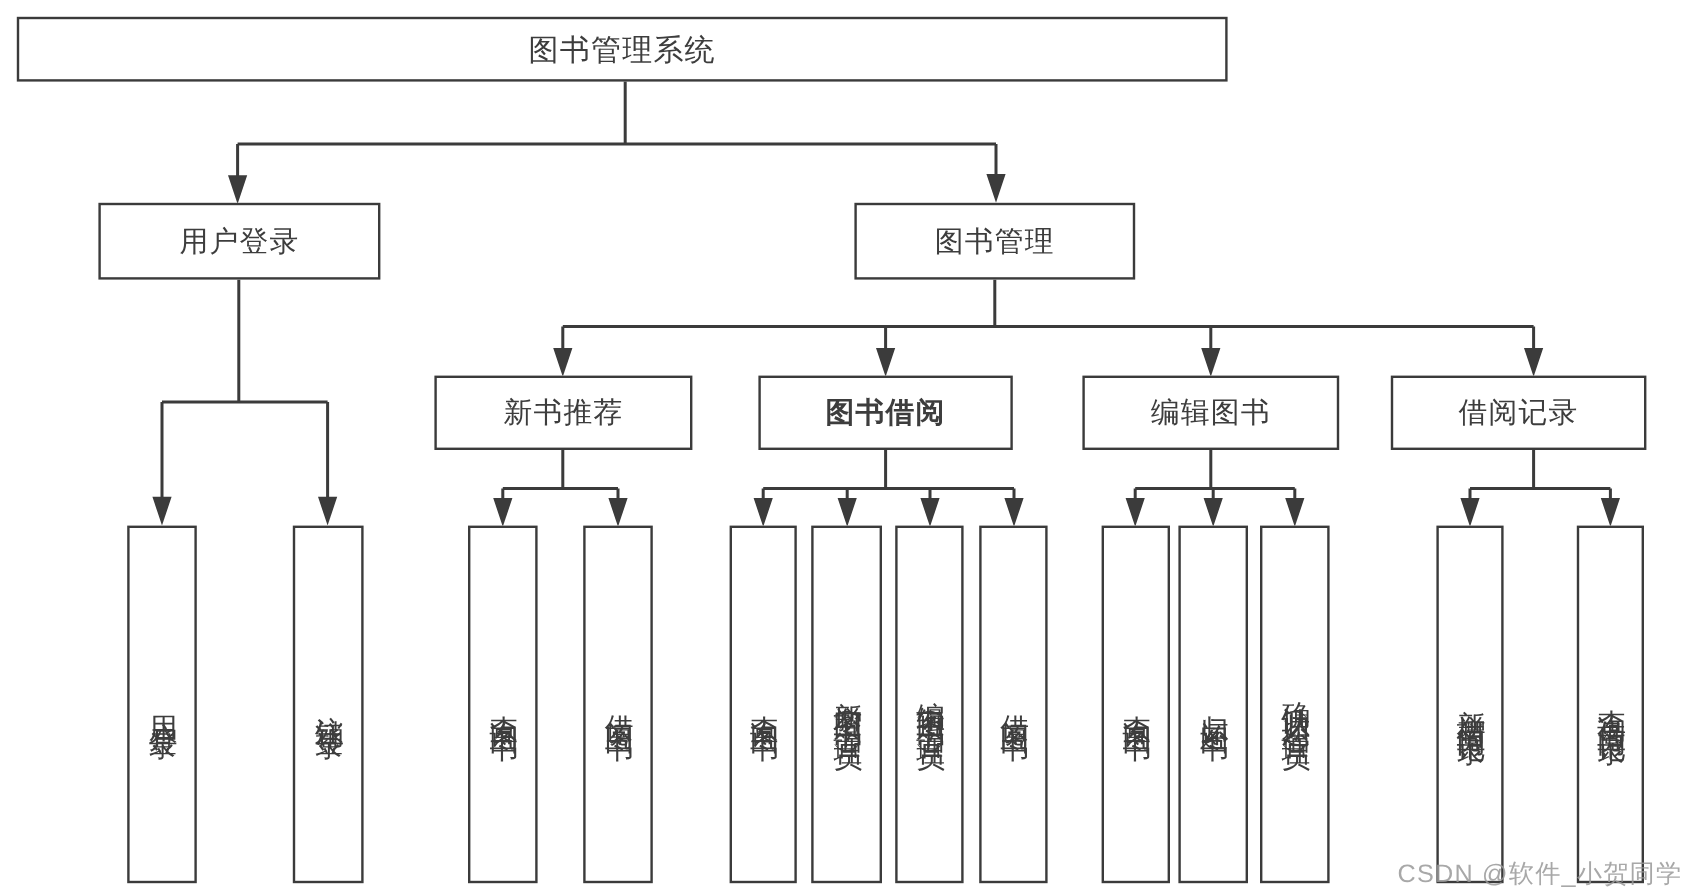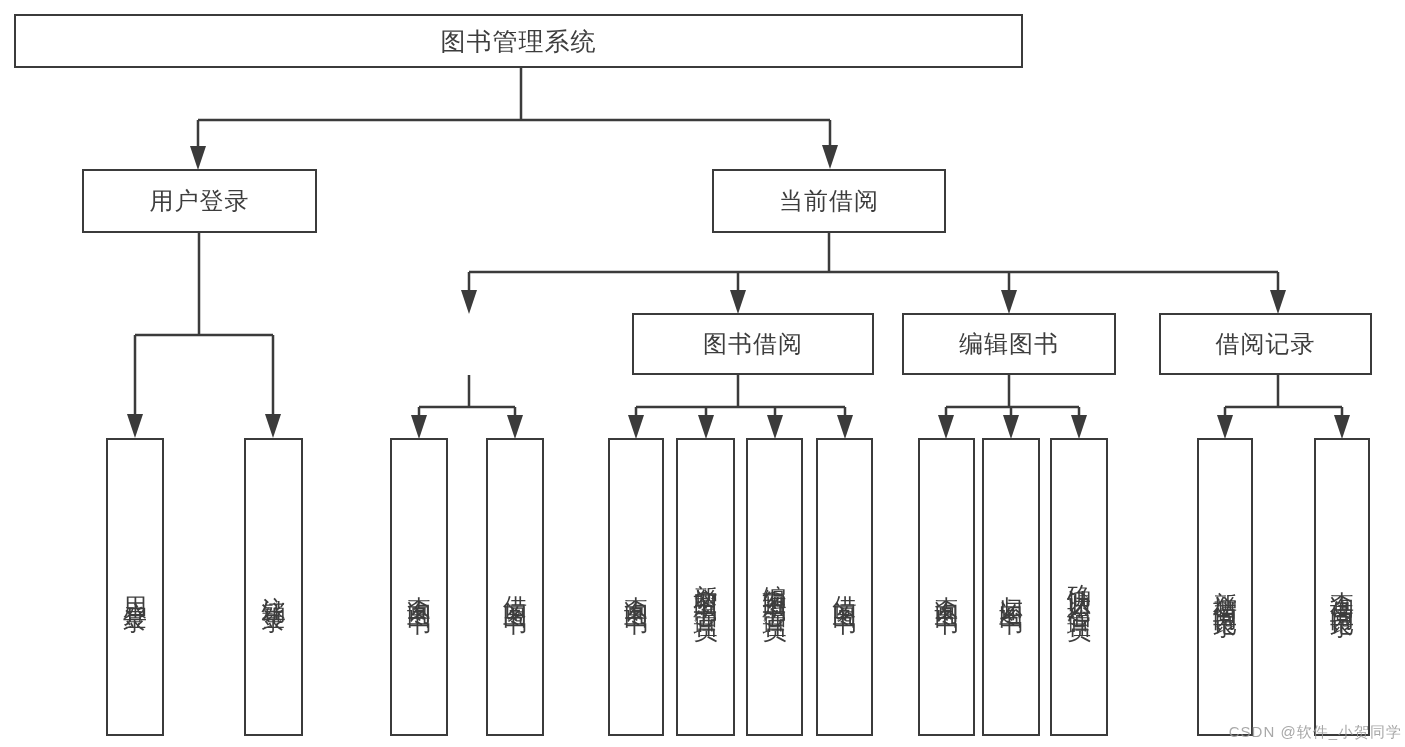--- a/index.html
+++ b/index.html
@@ -40,21 +40,21 @@
     font-size: 24px;
     writing-mode: vertical-rl;
     text-orientation: mixed;
     letter-spacing: 5px;
     line-height: 1;
   }
   .watermark {
     position: absolute;
     right: 3px;
     bottom: 5px;
-    font-size: 15px;
+    font-size: 21px;
     color: var(--watermark);
     opacity: 0.85;
     z-index: 5;
     letter-spacing: 1px;
     white-space: nowrap;
   }
 </style>
 </head>
 <body>
 
@@ -92,23 +92,24 @@
     <polygon points="1071,415 1087,415 1079,439"></polygon>
 
     <path d="M1278,375 V407 M1225,407 H1342 M1225,407 V416 M1342,407 V416"></path>
     <polygon points="1217,415 1233,415 1225,439"></polygon>
     <polygon points="1334,415 1350,415 1342,439"></polygon>
   </svg>
 
   <div class="box h root" style="left:14px; top:14px; width:1009px; height:54px;">图书管理系统</div>
 
   <div class="box h" style="left:82px; top:169px; width:235px; height:64px;">用户登录</div>
-  <div class="box h" style="left:712px; top:169px; width:234px; height:64px;">当前借阅</div>
+  <div class="box h" style="left:712px; top:169px; width:234px; height:64px;">图书管理</div>
 
-  <div class="box h" style="left:632px; top:313px; width:242px; height:62px;">图书借阅</div>
+  <div class="box h" style="left:362px; top:313px; width:215px; height:62px;">新书推荐</div>
+  <div class="box h" style="left:632px; top:313px; width:212px; height:62px;font-weight:bold;">图书借阅</div>
   <div class="box h" style="left:902px; top:313px; width:214px; height:62px;">编辑图书</div>
   <div class="box h" style="left:1159px; top:313px; width:213px; height:62px;">借阅记录</div>
 
   <div class="box v" style="left:106px; top:438px; width:58px; height:298px;">用户登录</div>
   <div class="box v" style="left:244px; top:438px; width:59px; height:298px;">注销登录</div>
 
   <div class="box v" style="left:390px; top:438px; width:58px; height:298px;">查询图书</div>
   <div class="box v" style="left:486px; top:438px; width:58px; height:298px;">借阅图书</div>
 
   <div class="box v" style="left:608px; top:438px; width:56px; height:298px;">查询图书</div>

